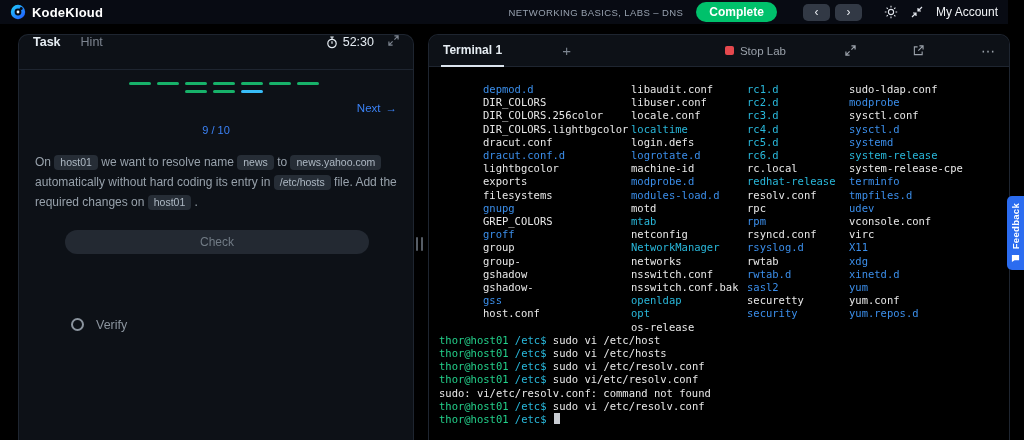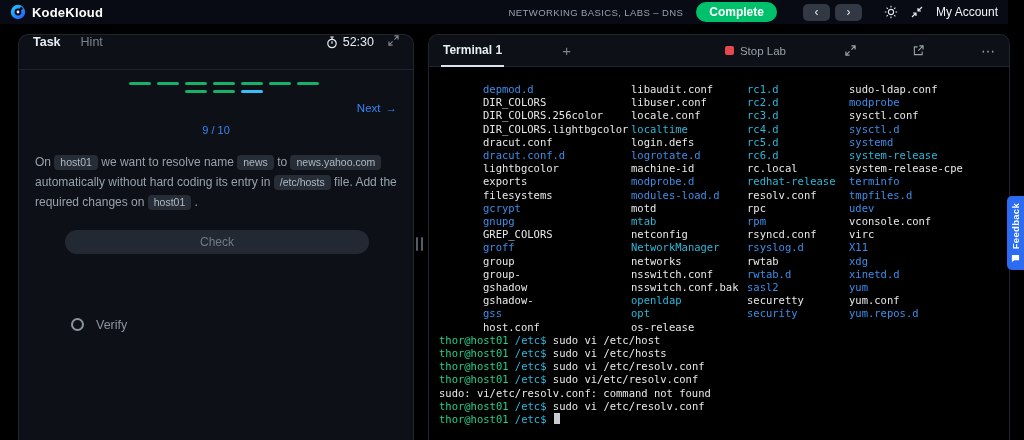--- a/index.html
+++ b/index.html
@@ -221,21 +221,20 @@
           <div class="ls-col">
             <div class="ls-item c-dir">depmod.d</div>
             <div class="ls-item c-file">DIR_COLORS</div>
             <div class="ls-item c-file">DIR_COLORS.256color</div>
             <div class="ls-item c-file">DIR_COLORS.lightbgcolor</div>
             <div class="ls-item c-file">dracut.conf</div>
             <div class="ls-item c-dir">dracut.conf.d</div>
             <div class="ls-item c-file">lightbgcolor</div>
             <div class="ls-item c-file">exports</div>
             <div class="ls-item c-file">filesystems</div>
-            <div class="ls-item c-dir">gcrypt</div>
             <div class="ls-item c-dir">gnupg</div>
             <div class="ls-item c-file">GREP_COLORS</div>
             <div class="ls-item c-dir">groff</div>
             <div class="ls-item c-file">group</div>
             <div class="ls-item c-file">group-</div>
             <div class="ls-item c-file">gshadow</div>
             <div class="ls-item c-file">gshadow-</div>
             <div class="ls-item c-dir">gss</div>
             <div class="ls-item c-file">host.conf</div>
           </div>

